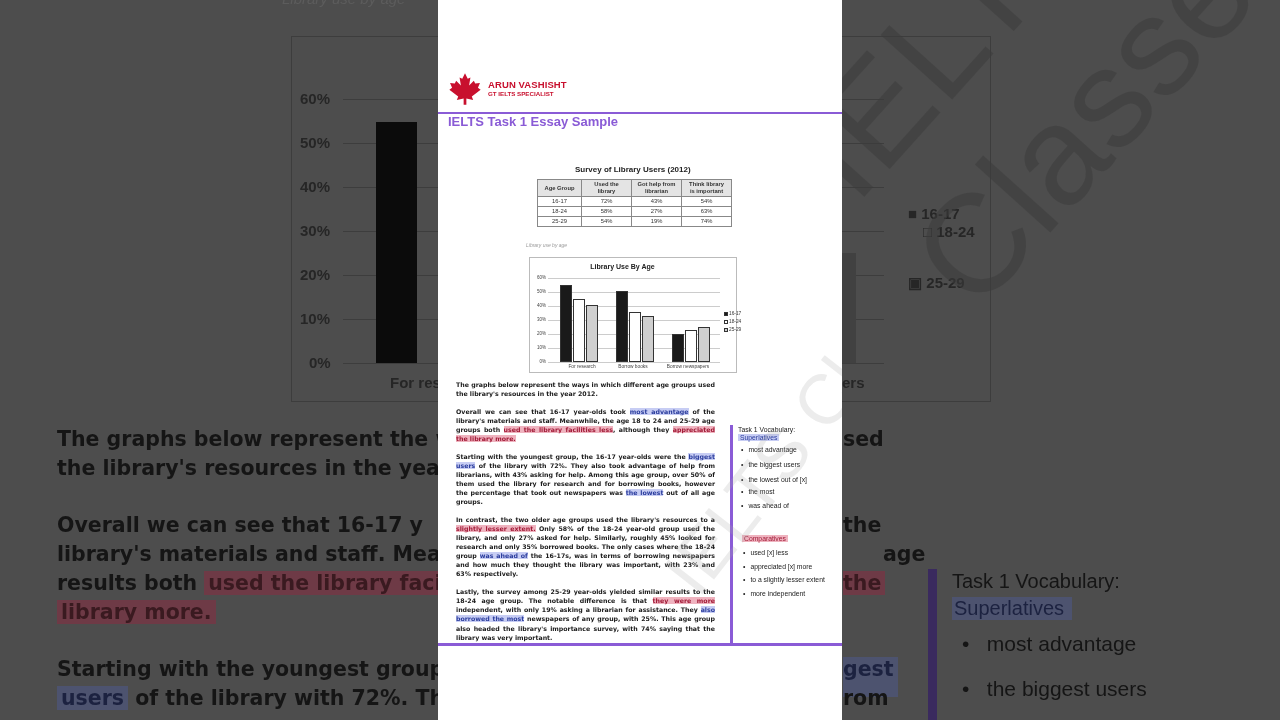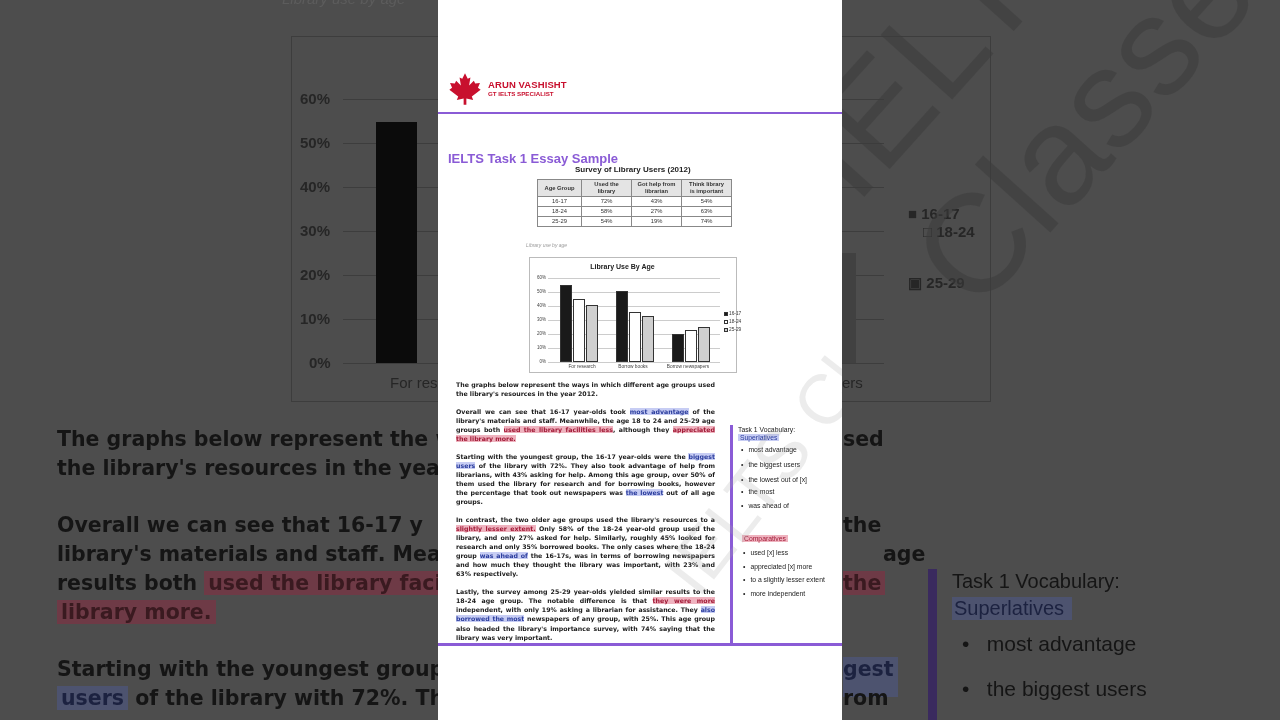--- a/index.html
+++ b/index.html
@@ -7,37 +7,37 @@
   #stage { position: relative; width: 1280px; height: 720px; overflow: hidden; }
 
   
   .bg { position: absolute; left: 0; top: 0; width: 1280px; height: 720px; background: #4d4d4d; }
   .bg-caption { position: absolute; left: 282px; top: -10px; font-style: italic; color: #5c5c5c; font-size: 15px; }
   .bg-chart { position: absolute; left: 291px; top: 36px; width: 700px; height: 366px; border: 1px solid #3d3d3d; }
   .bg-ytick { position: absolute; font-size: 15px; color: #262626; font-weight: bold; }
   .bg-grid { position: absolute; height: 1px; background: #3d3d3d; }
   .bg-bar { position: absolute; background: #0b0b0b; }
   .bg-legend { position: absolute; left: 908px; font-size: 15px; color: #262626; font-weight: bold; }
-  .bg-xl { position: absolute; font-size: 15px; color: #262626; font-weight: normal; }
+  .bg-xl { position: absolute; font-size: 15px; color: #262626; font-weight: bold; }
   .bg-text { position: absolute; left: 57px; width: 2000px; font-family: "DejaVu Sans", sans-serif; font-weight: bold; color: #151515; font-size: 20.5px; line-height: 28.5px; }
   .bg-hl-red { background: #6e3a46; color: #3a1a20; padding: 0 4px; }
   .bg-hl-blue { background: #4d536f; color: #1c2240; padding: 0 4px; }
   .bg-vocab-bar { position: absolute; left: 928px; top: 569px; width: 9px; height: 160px; background: #3a2a5e; }
   .bg-vocab-title { position: absolute; left: 952px; top: 570px; font-size: 20px; color: #151515; }
   .bg-vocab-sup { position: absolute; left: 952px; top: 597px; font-size: 20px; color: #1c2240; background: #4d536f; padding: 0 8px 0 2px; }
   .bg-vocab-item { position: absolute; left: 962px; font-size: 21px; color: #151515; }
   .bg-watermark { position: absolute; font-size: 140px; color: rgba(60,60,60,0.55); transform: rotate(-48deg); transform-origin: left top; font-weight: normal; }
 
   
   .doc { position: absolute; left: 438px; top: 0; width: 404px; height: 720px; background: #ffffff; overflow: hidden; }
   .logo { position: absolute; left: 9px; top: 72px; width: 36px; height: 34px; }
   .brand-name { position: absolute; left: 50px; top: 79px; font-size: 9.5px; font-weight: bold; color: #c8102e; letter-spacing: 0.1px; }
   .brand-sub { position: absolute; left: 50px; top: 90px; font-size: 6.2px; font-weight: bold; color: #c8102e; }
   .rule-top { position: absolute; left: 0; top: 112px; width: 404px; height: 2px; background: #8a5bd6; }
-  .doc-title { position: absolute; left: 10px; top: 114px; font-size: 13px; font-weight: bold; color: #8a5bd6; margin-top: 37px; }
+  .doc-title { position: absolute; left: 10px; top: 114px; font-size: 13px; font-weight: bold; color: #8a5bd6; }
   .task-prompt { position: absolute; left: 9px; top: 135px; width: 380px; font-size: 8.8px; font-weight: bold; color: #111; line-height: 11.2px; }
 
   .tbl-title { position: absolute; left: 137px; top: 165px; font-size: 8px; font-weight: bold; color: #222; }
   table.survey { position: absolute; left: 99px; top: 179px; border-collapse: collapse; font-size: 5.8px; color: #333; }
   table.survey th { background: #e4e4e4; border: 1px solid #888; padding: 1px 4px; font-weight: bold; line-height: 7px; height: 17px; }
   table.survey td { border: 1px solid #888; padding: 0 4px; text-align: center; height: 10px; line-height: 9px; }
   table.survey th:nth-child(1), table.survey td:nth-child(1) { width: 44px; }
   table.survey th:nth-child(2), table.survey td:nth-child(2) { width: 50px; }
   table.survey th:nth-child(3), table.survey td:nth-child(3) { width: 50px; }
   table.survey th:nth-child(4), table.survey td:nth-child(4) { width: 50px; }

